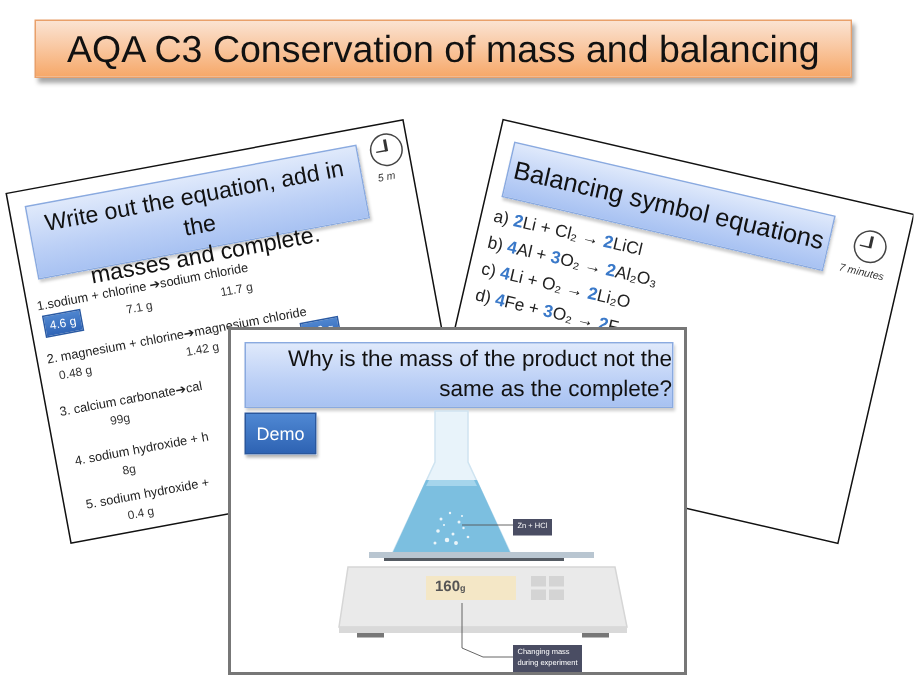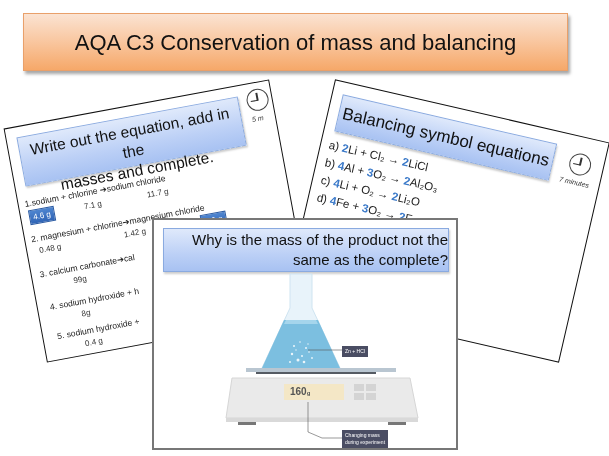--- a/index.html
+++ b/index.html
@@ -1,22 +1,22 @@
 <!DOCTYPE html>
 <html><head>
 <meta charset="utf-8">
 <style>
   html, body { margin:0; padding:0; }
   body { width:609px; height:456px; background:#ffffff; position:relative; overflow:hidden; font-family:"Liberation Sans", sans-serif; }
   .title-box {
-    position:absolute; left:23px; top:13px; width:545px; height:58px;
+    position:absolute; left:23px; top:13px; width:545px; height:39px;
     background:linear-gradient(to bottom, #fbe3d2 0%, #f9c9a4 45%, #f6a869 100%);
     border:1px solid #e9a06a;
     box-shadow:2px 3px 3px rgba(0,0,0,0.35);
-    text-align:left; font-size:22px; line-height:26px; color:#111;
+    text-align:left; font-size:25px; line-height:26px; color:#111;
     display:flex; align-items:center; justify-content:center; box-sizing:border-box; padding-top:1px;
   }
   .slide {
     position:absolute; background:#ffffff; border:1.3px solid #111; box-sizing:border-box;
   }
   .slide-left {
     left:23px; top:102px; width:270px; height:238px;
     transform:rotate(-10.5deg); transform-origin:center center;
   }
   .slide-right {
@@ -119,20 +119,21 @@
     <span class="c">3</span><span>O₂ →</span>
     <span class="c">2</span><span>F</span>
   </div>
 </div>
 
 <div class="slide-front">
   <div class="heading-box front-heading">
     <div>Why is the mass of the product not the</div>
     <div>same as the complete?</div>
   </div>
+  <div class="demo-button">Demo</div>
 
   <div class="illustration">
     <svg width="240" height="182" viewBox="0 0 240 182">
 
       <path d="M76 6 L98 6 L98 40 L126 100 L48 100 L76 40 Z" fill="#e8f3fa" stroke="#cfe4f1" stroke-width="1"></path>
 
       <path d="M70 52 L104 52 L126 100 L48 100 Z" fill="#7cbfe0"></path>
       <path d="M72 52 L102 52 L104 56 L70 56 Z" fill="#a5d5ec"></path>
 
       <g fill="#ffffff" opacity="0.85">

